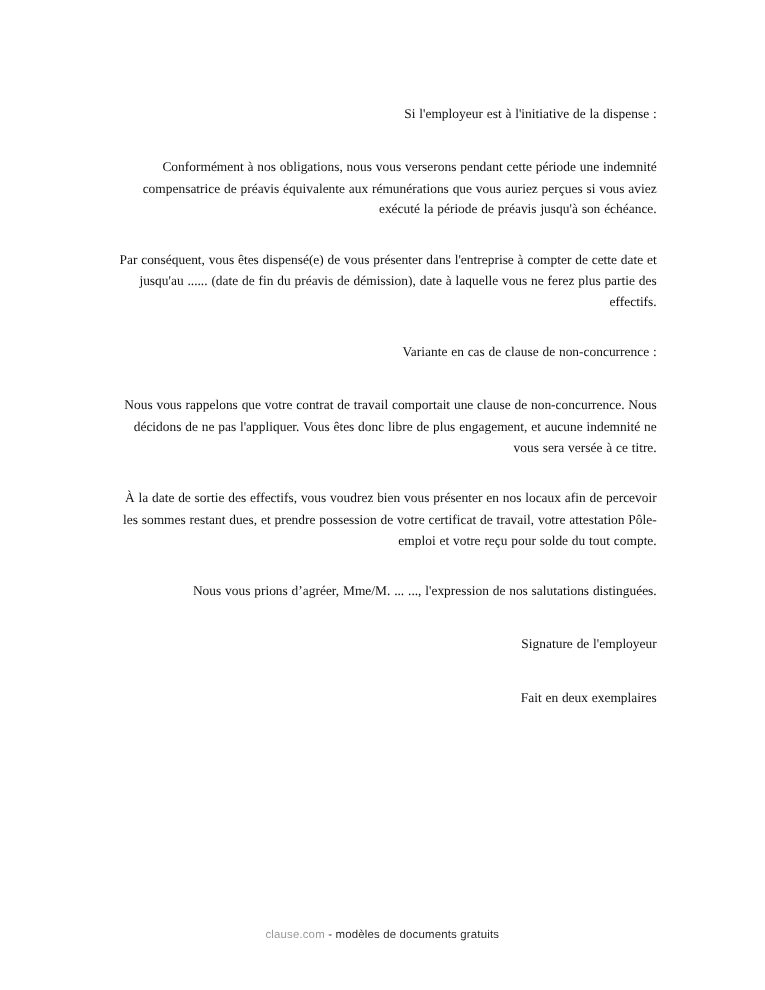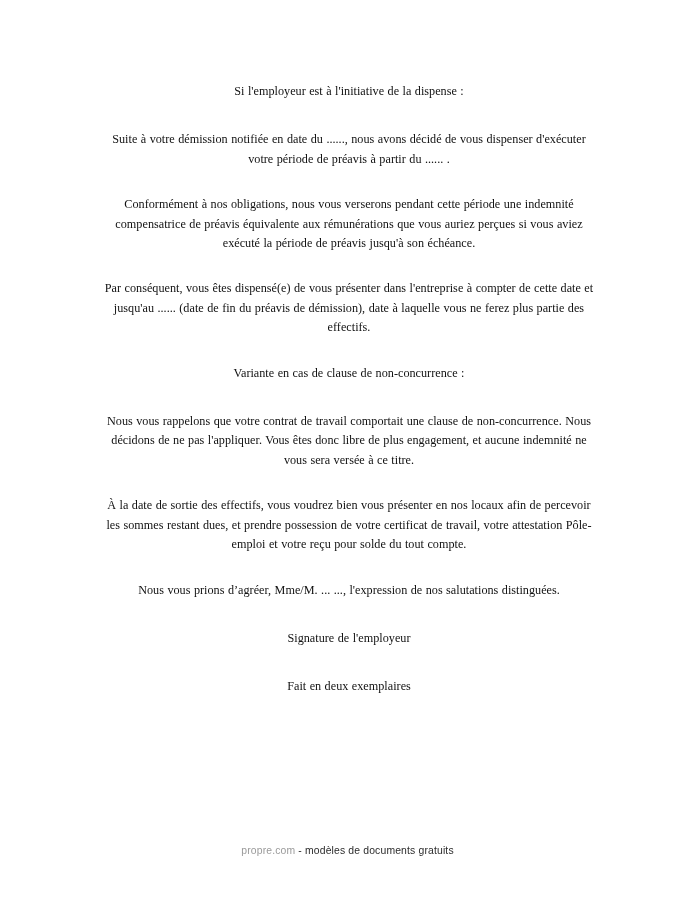--- a/index.html
+++ b/index.html
@@ -23,23 +23,23 @@
   }
   .doc-body {
     position: absolute;
     left: 101px;
     top: 78px;
     width: 496px;
   }
   .para {
     font-size: 12.2px;
     line-height: 19.4px;
-    text-align: center;
+    text-align: right;
     color: #111111;
-    margin: 4px 0 22px 0;
+    margin: 16px 0 22px 0;
     word-spacing: 0.4px;
     letter-spacing: 0.01px;
     -webkit-font-smoothing: antialiased;
   }
   .para.gap-lg {
     margin-bottom: 26px;
   }
   .para.gap-xl {
     margin-bottom: 29px;
   }
@@ -66,21 +66,20 @@
 </style>
 </head>
 <body>
 
 <div class="page">
 
   <div class="doc-body">
 
     <p class="para gap-xl">Si l'employeur est à l'initiative de la dispense :</p>
 
-    <p class="para gap-lg">Suite à votre démission notifiée en date du ......, nous avons décidé de vous dispenser d'exécuter votre période de préavis à partir du ...... .</p>
 
     <p class="para gap-lg">Conformément à nos obligations, nous vous verserons pendant cette période une indemnité compensatrice de préavis équivalente aux rémunérations que vous auriez perçues si vous aviez exécuté la période de préavis jusqu'à son échéance.</p>
 
     <p class="para gap-lg">Par conséquent, vous êtes dispensé(e) de vous présenter dans l'entreprise à compter de cette date et jusqu'au ...... (date de fin du préavis de démission), date à laquelle vous ne ferez plus partie des effectifs.</p>
 
     <p class="para gap-xl">Variante en cas de clause de non-concurrence :</p>
 
     <p class="para gap-lg">Nous vous rappelons que votre contrat de travail comportait une clause de non-concurrence. Nous décidons de ne pas l'appliquer. Vous êtes donc libre de plus engagement, et aucune indemnité ne vous sera versée à ce titre.</p>
 
     <p class="para gap-lg">À la date de sortie des effectifs, vous voudrez bien vous présenter en nos locaux afin de percevoir les sommes restant dues, et prendre possession de votre certificat de travail, votre attestation Pôle-emploi et votre reçu pour solde du tout compte.</p>
@@ -89,16 +88,16 @@
 
     <p class="para gap-xl">Signature de l'employeur</p>
 
 
 
     <p class="para gap-sm">Fait en deux exemplaires</p>
 
   </div>
 
   <div class="footer">
-    <span class="brand">propre.com</span><span class="tagline"> - modèles de documents gratuits</span>
+    <span class="brand">clause.com</span><span class="tagline"> - modèles de documents gratuits</span>
   </div>
 
 </div>
 
 </body></html>

